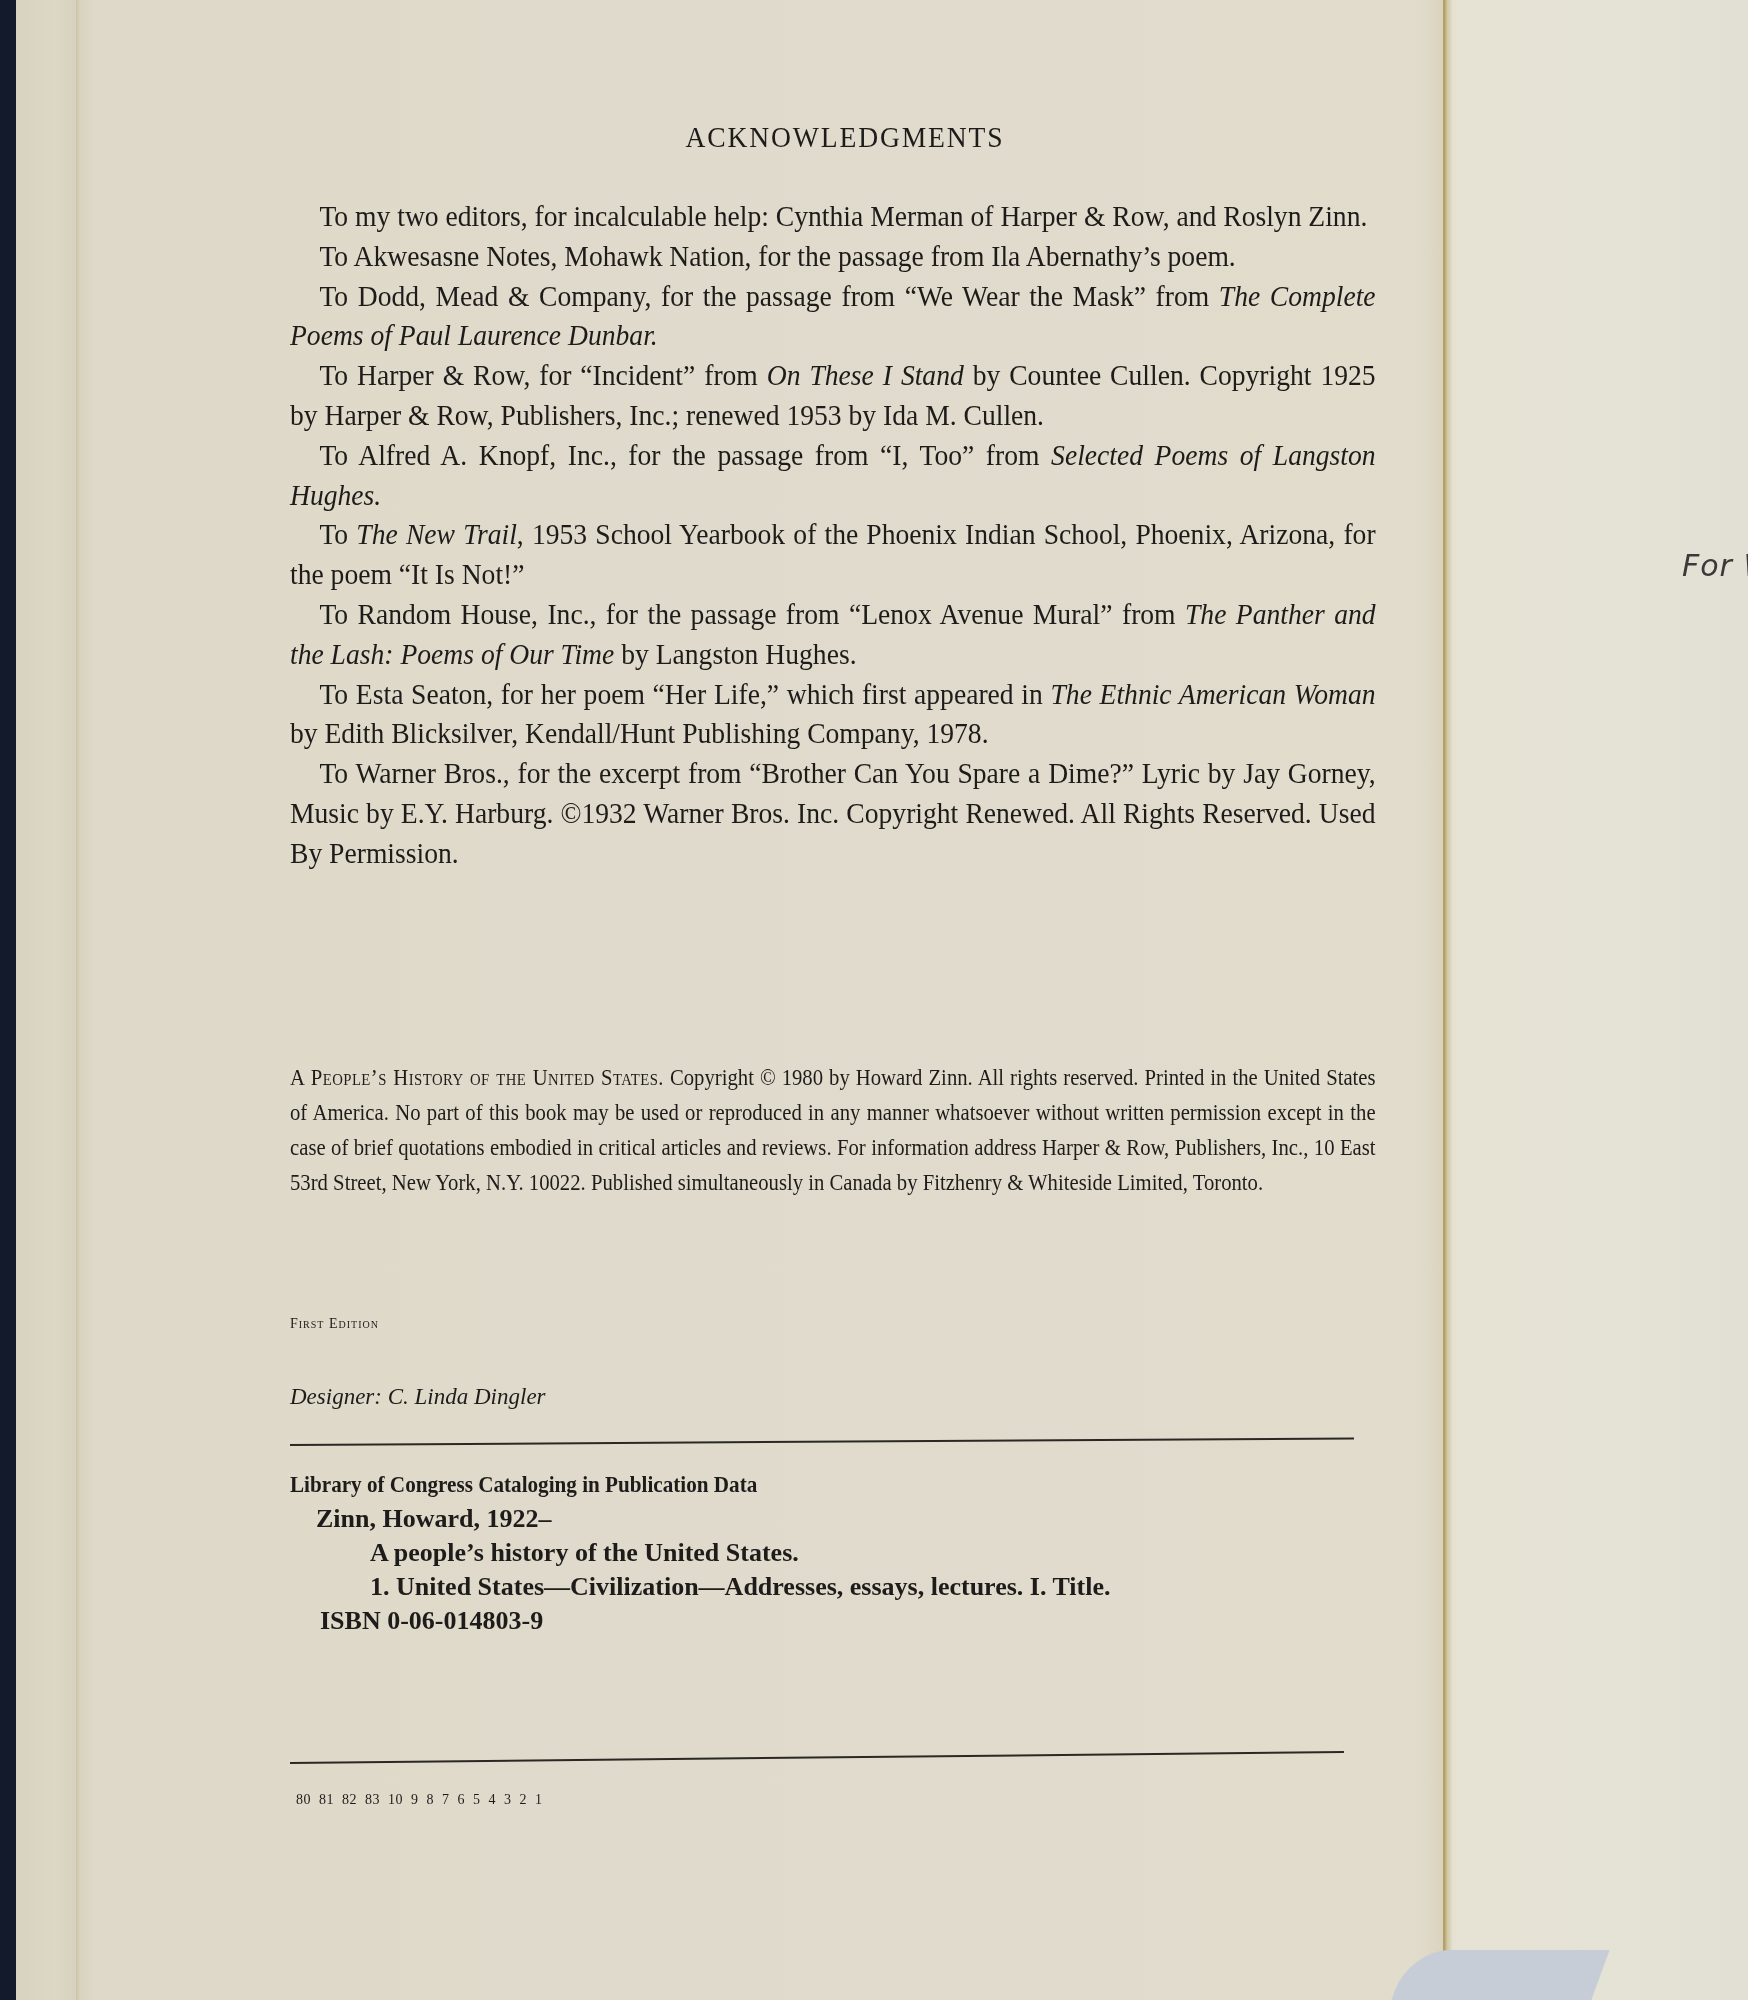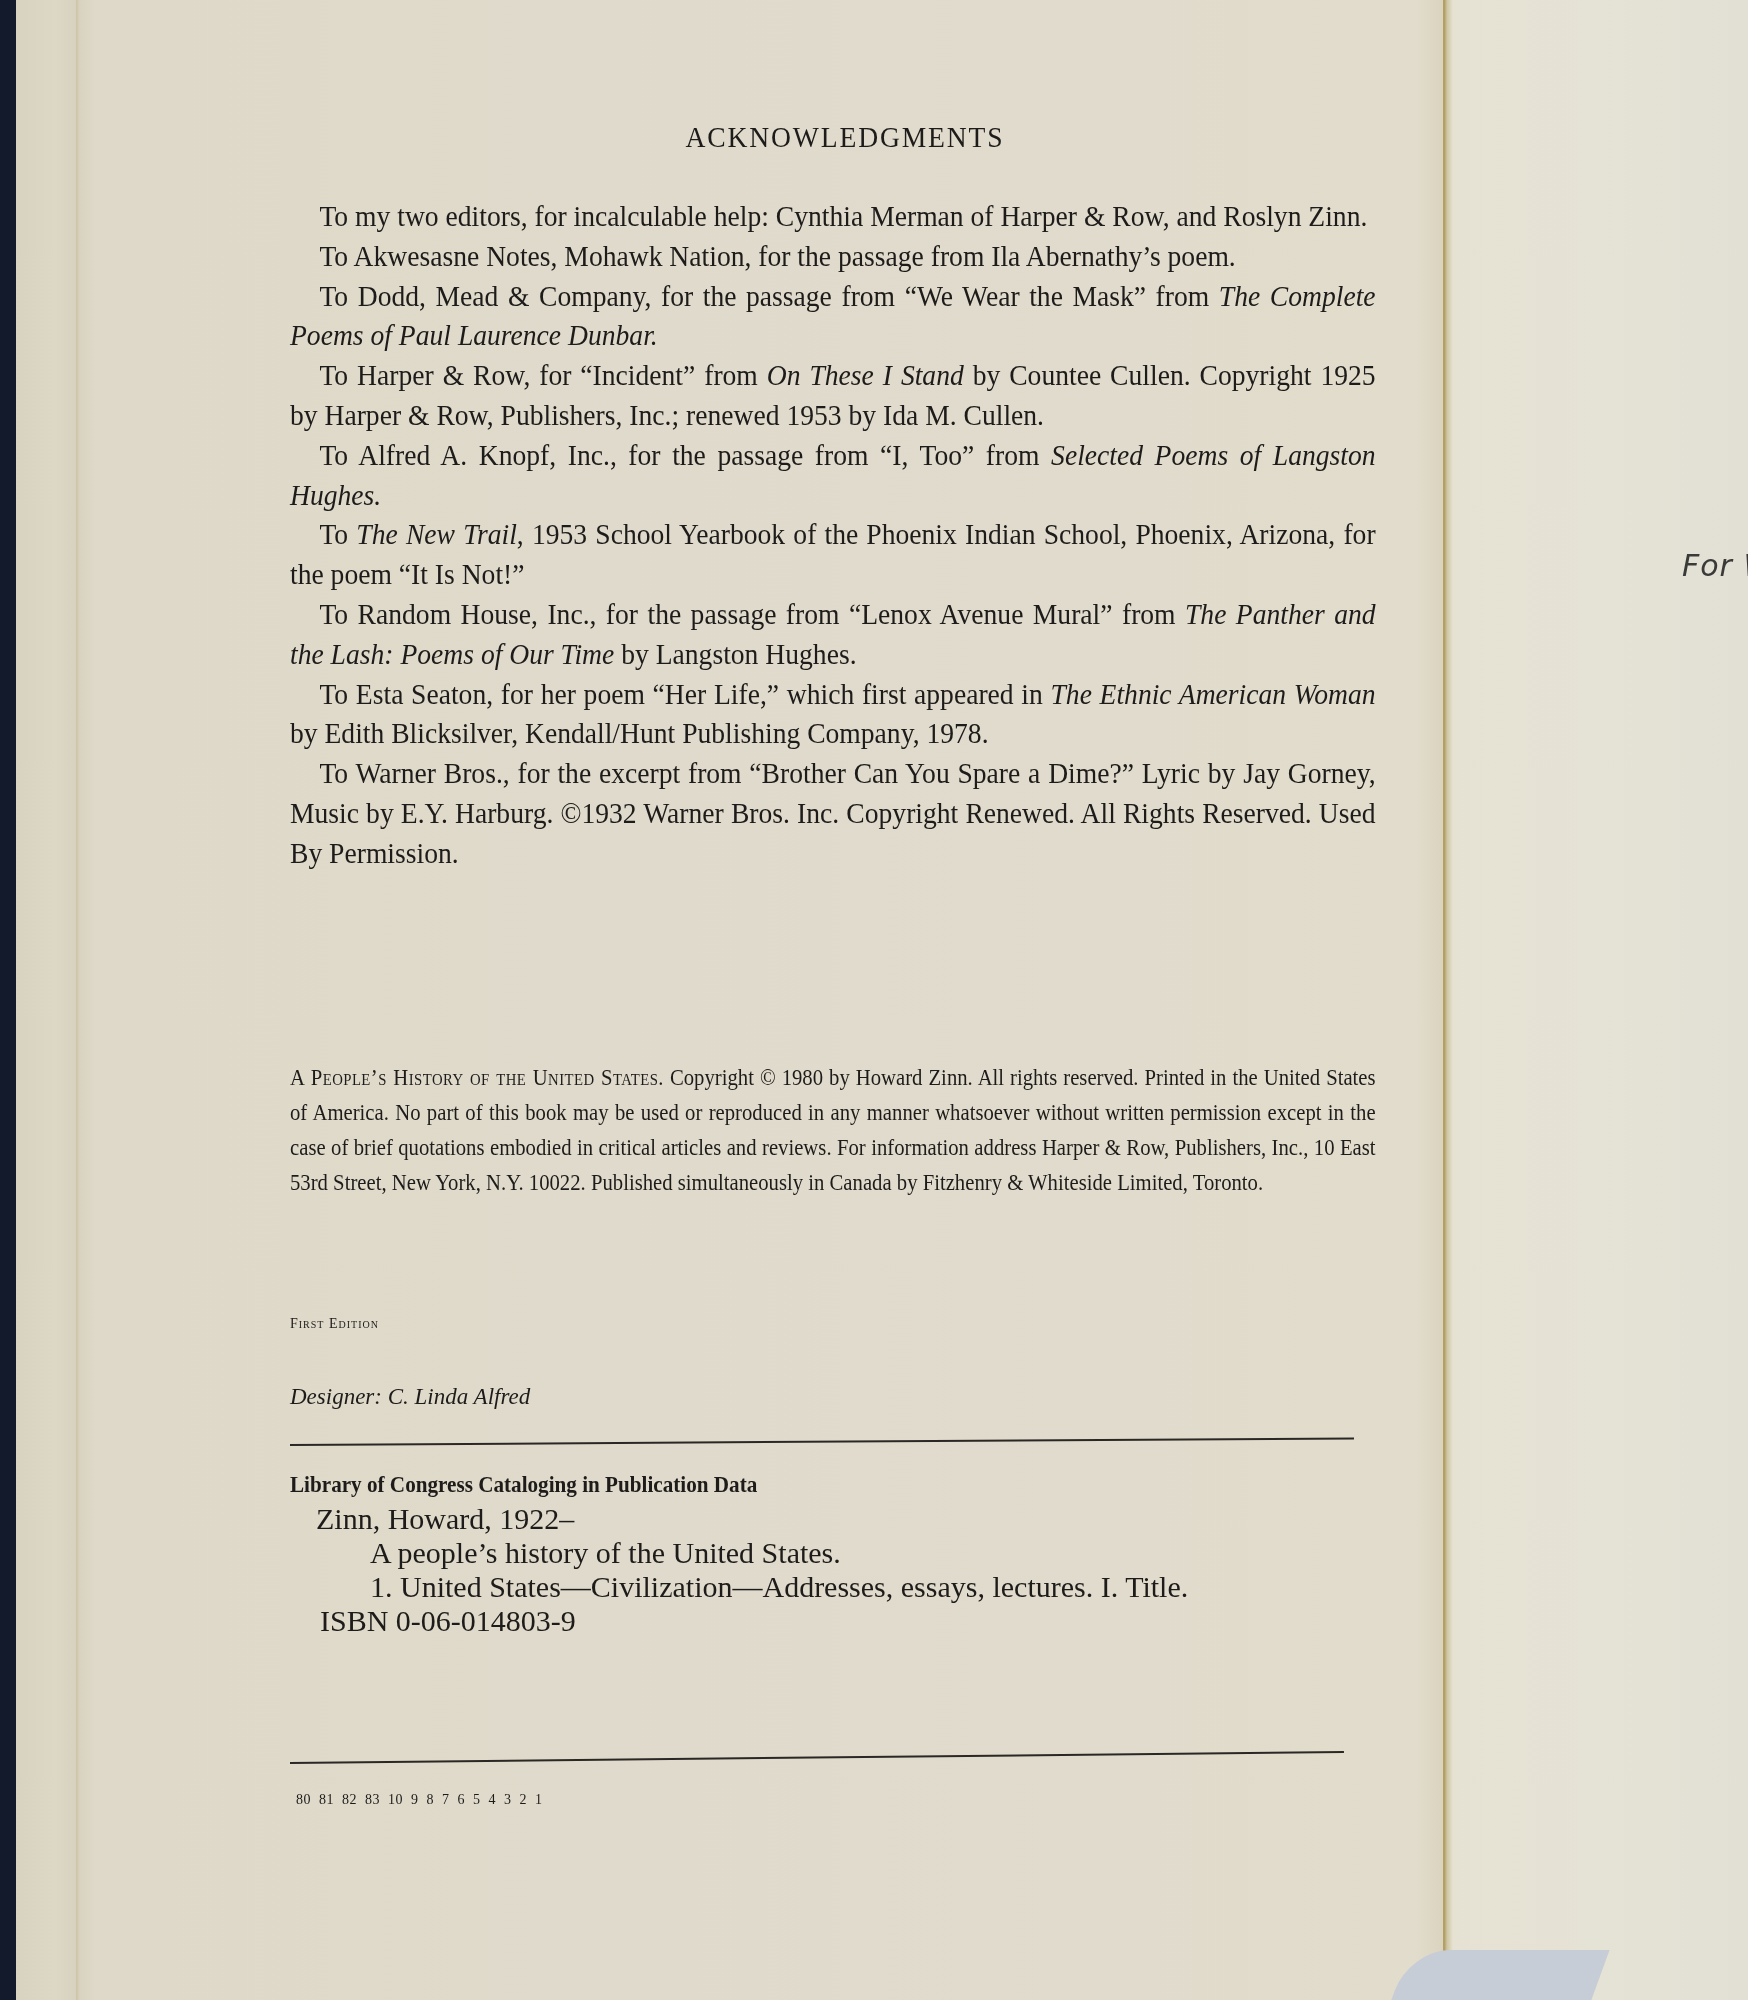--- a/index.html
+++ b/index.html
@@ -68,21 +68,21 @@
   .designer {
     position: absolute; left: 0; top: 1384px; font-size: 23px; font-style: italic;
   }
   .rule {
     position: absolute; left: 0; height: 2px; background: #2a2724;
   }
   .rule-top { top: 1444px; width: 1064px; transform: rotate(-0.35deg); transform-origin: left; }
   .rule-bottom { top: 1762px; width: 1054px; transform: rotate(-0.6deg); transform-origin: left; }
   .cip { position: absolute; left: 0; top: 1468px; width: 1100px; }
   .cip-heading { font-size: 22.5px; font-weight: bold; line-height: 34px; transform: scaleX(0.94); transform-origin: left; }
-  .cip-line { font-size: 30px; line-height: 34px; white-space: nowrap; }
+  .cip-line { font-size: 26px; line-height: 34px; white-space: nowrap; font-weight: bold; }
   .cip-l1 { padding-left: 26px; }
   .cip-l2 { padding-left: 80px; }
   .cip-class { padding-left: 30px; display: flex; }
   .cip-class span { display: inline-block; }
   .cip-class .c1 { width: 222px; }
   .cip-class .c2 { width: 144px; }
   .printing {
     position: absolute; left: 6px; top: 1792px; font-size: 14px; word-spacing: 4px; letter-spacing: 0.5px;
   }
 </style>
@@ -109,21 +109,21 @@
       <p class="ack"><span>To Alfred A. Knopf, Inc., for the passage from “I, Too” from </span><i>Selected Poems of Langston Hughes.</i></p>
       <p class="ack"><span>To </span><i>The New Trail</i><span>, 1953 School Yearbook of the Phoenix Indian School, Phoenix, Arizona, for the poem “It Is Not!”</span></p>
       <p class="ack"><span>To Random House, Inc., for the passage from “Lenox Avenue Mural” from </span><i>The Panther and the Lash: Poems of Our Time</i><span> by Langston Hughes.</span></p>
       <p class="ack"><span>To Esta Seaton, for her poem “Her Life,” which first appeared in </span><i>The Ethnic American Woman</i><span> by Edith Blicksilver, Kendall/Hunt Publishing Company, 1978.</span></p>
       <p class="ack"><span>To Warner Bros., for the excerpt from “Brother Can You Spare a Dime?” Lyric by Jay Gorney, Music by E.Y. Harburg. ©1932 Warner Bros. Inc. Copyright Renewed. All Rights Reserved. Used By Permission.</span></p>
     </div>
 
   <p class="copyright"><span class="smallcaps">A People’s History of the United States.</span><span> Copyright © 1980 by Howard Zinn. All rights reserved. Printed in the United States of America. No part of this book may be used or reproduced in any manner whatsoever without written permission except in the case of brief quotations embodied in critical articles and reviews. For information address Harper &amp; Row, Publishers, Inc., 10 East 53rd Street, New York, N.Y. 10022. Published simultaneously in Canada by Fitzhenry &amp; Whiteside Limited, Toronto.</span></p>
 
   <div class="edition">First Edition</div>
-  <div class="designer">Designer: C. Linda Alfred</div>
+  <div class="designer">Designer: C. Linda Dingler</div>
 
   <div class="rule rule-top"></div>
   <div class="cip">
     <div class="cip-heading">Library of Congress Cataloging in Publication Data</div>
     <div class="cip-line cip-l1">Zinn, Howard, 1922–</div>
     <div class="cip-line cip-l2">A people’s history of the United States.</div>
     <div class="cip-line cip-l2">1.   United States—Civilization—Addresses, essays, lectures.    I.   Title.</div>
     <div class="cip-line" style="padding-left:30px">ISBN 0-06-014803-9</div>
   </div>
   <div class="rule rule-bottom"></div>

